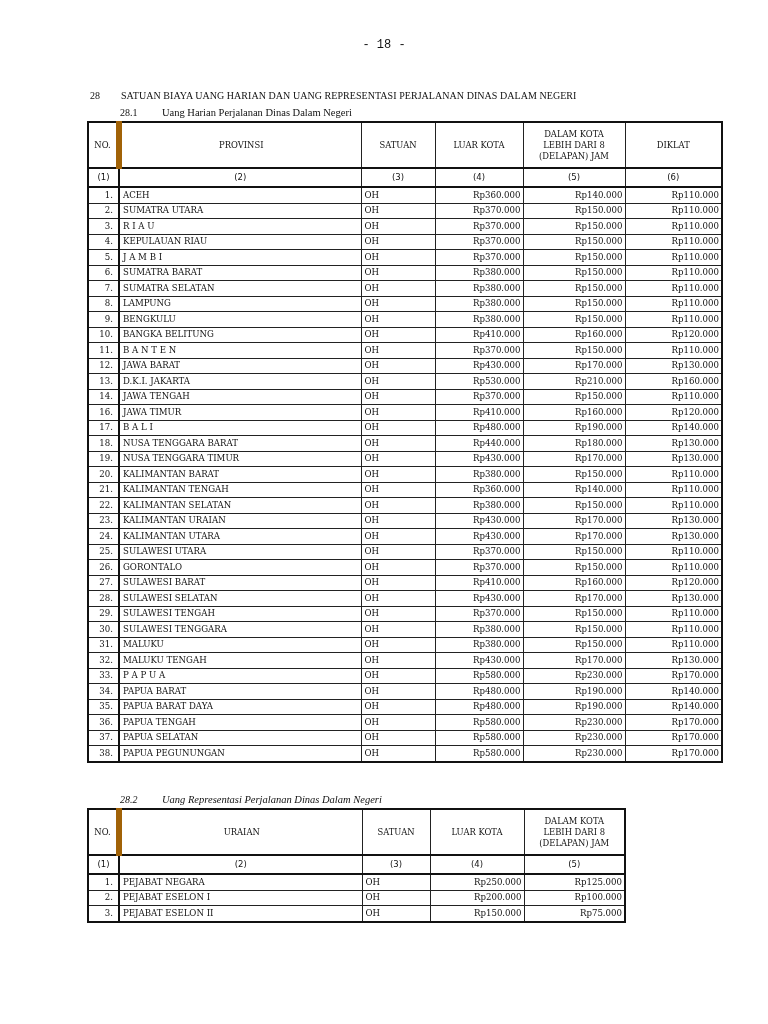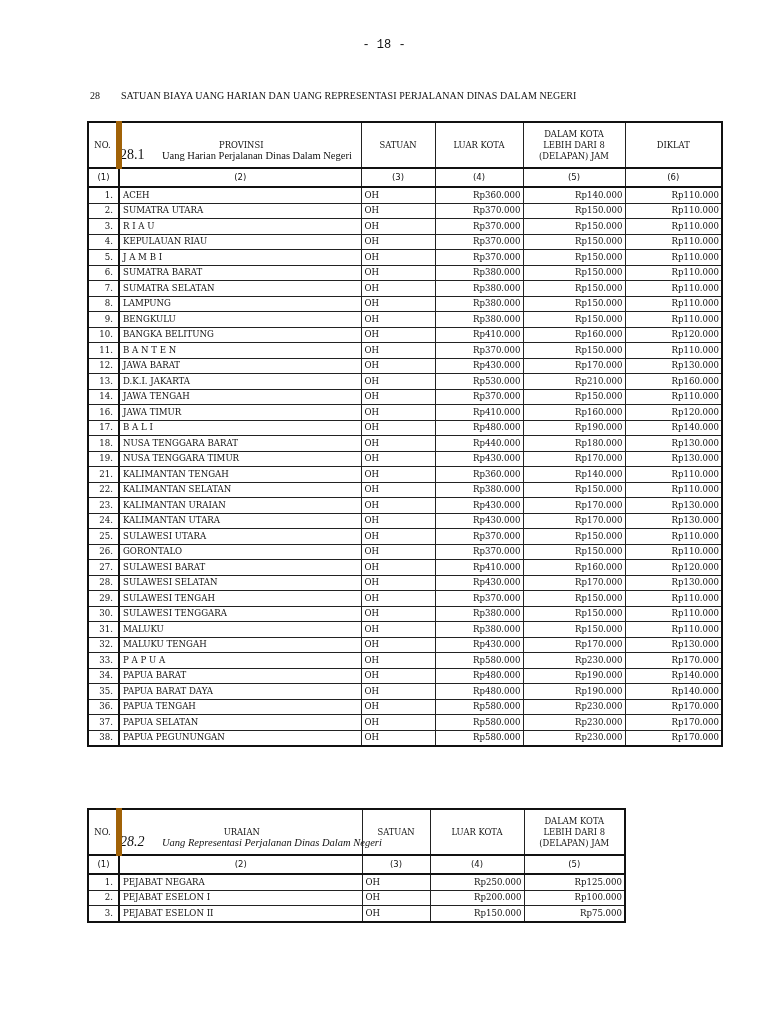--- a/index.html
+++ b/index.html
@@ -5,21 +5,21 @@
   html, body { margin: 0; padding: 0; background: #ffffff; }
   body { width: 768px; height: 1024px; position: relative; overflow: hidden;
          font-family: "DejaVu Serif", "Liberation Serif", serif; color: #111; }
   .page-num { position: absolute; top: 38px; left: 0; width: 768px; text-align: center;
               font-size: 12px; font-family: Liberation Mono, monospace; }
   .sec-title { position: absolute; top: 90px; left: 90px; font-size: 10px;
                font-family: "Liberation Serif", serif; white-space: nowrap; letter-spacing: 0.05px; }
   .sec-title .num { display: inline-block; width: 31px; }
   .sub-title { position: absolute; left: 120px; font-size: 10.5px; white-space: nowrap;
                font-family: "Liberation Serif", serif; }
-  .sub-title .num { display: inline-block; width: 42px; font-size: 14px; margin-top: 40px; }
+  .sub-title .num { display: inline-block; width: 42px; font-size: 10px; }
   table { position: absolute; border-collapse: collapse; border: 2px solid #111;
           font-family: "DejaVu Serif", serif; font-size: 8.6px; table-layout: fixed; }
   td, th { border: 1px solid #222; padding: 0 3px; height: 14.5px; line-height: 13px;
            white-space: nowrap; overflow: hidden; font-weight: normal; }
   th { font-size: 8.4px; text-align: center; line-height: 11px; }
   tr.hdr th { height: 44px; }
   tr.idx td { height: 17px; text-align: center; font-family: "DejaVu Sans", sans-serif; font-size: 8.5px;
               border-bottom: 2px solid #111; }
   tr.hdr th { border-bottom: 2px solid #111; }
   td.no { text-align: right; padding-right: 5px; }
@@ -213,20 +213,28 @@
       </tr>
       <tr>
         <td class="no c0">19.</td>
         <td class="name">NUSA TENGGARA TIMUR</td>
         <td class="sat">OH</td>
         <td class="amt">Rp430.000</td>
         <td class="amt">Rp170.000</td>
         <td class="amt">Rp130.000</td>
       </tr>
       <tr>
+        <td class="no c0">20.</td>
+        <td class="name">KALIMANTAN BARAT</td>
+        <td class="sat">OH</td>
+        <td class="amt">Rp380.000</td>
+        <td class="amt">Rp150.000</td>
+        <td class="amt">Rp110.000</td>
+      </tr>
+      <tr>
         <td class="no c0">21.</td>
         <td class="name">KALIMANTAN TENGAH</td>
         <td class="sat">OH</td>
         <td class="amt">Rp360.000</td>
         <td class="amt">Rp140.000</td>
         <td class="amt">Rp110.000</td>
       </tr>
       <tr>
         <td class="no c0">22.</td>
         <td class="name">KALIMANTAN SELATAN</td>

